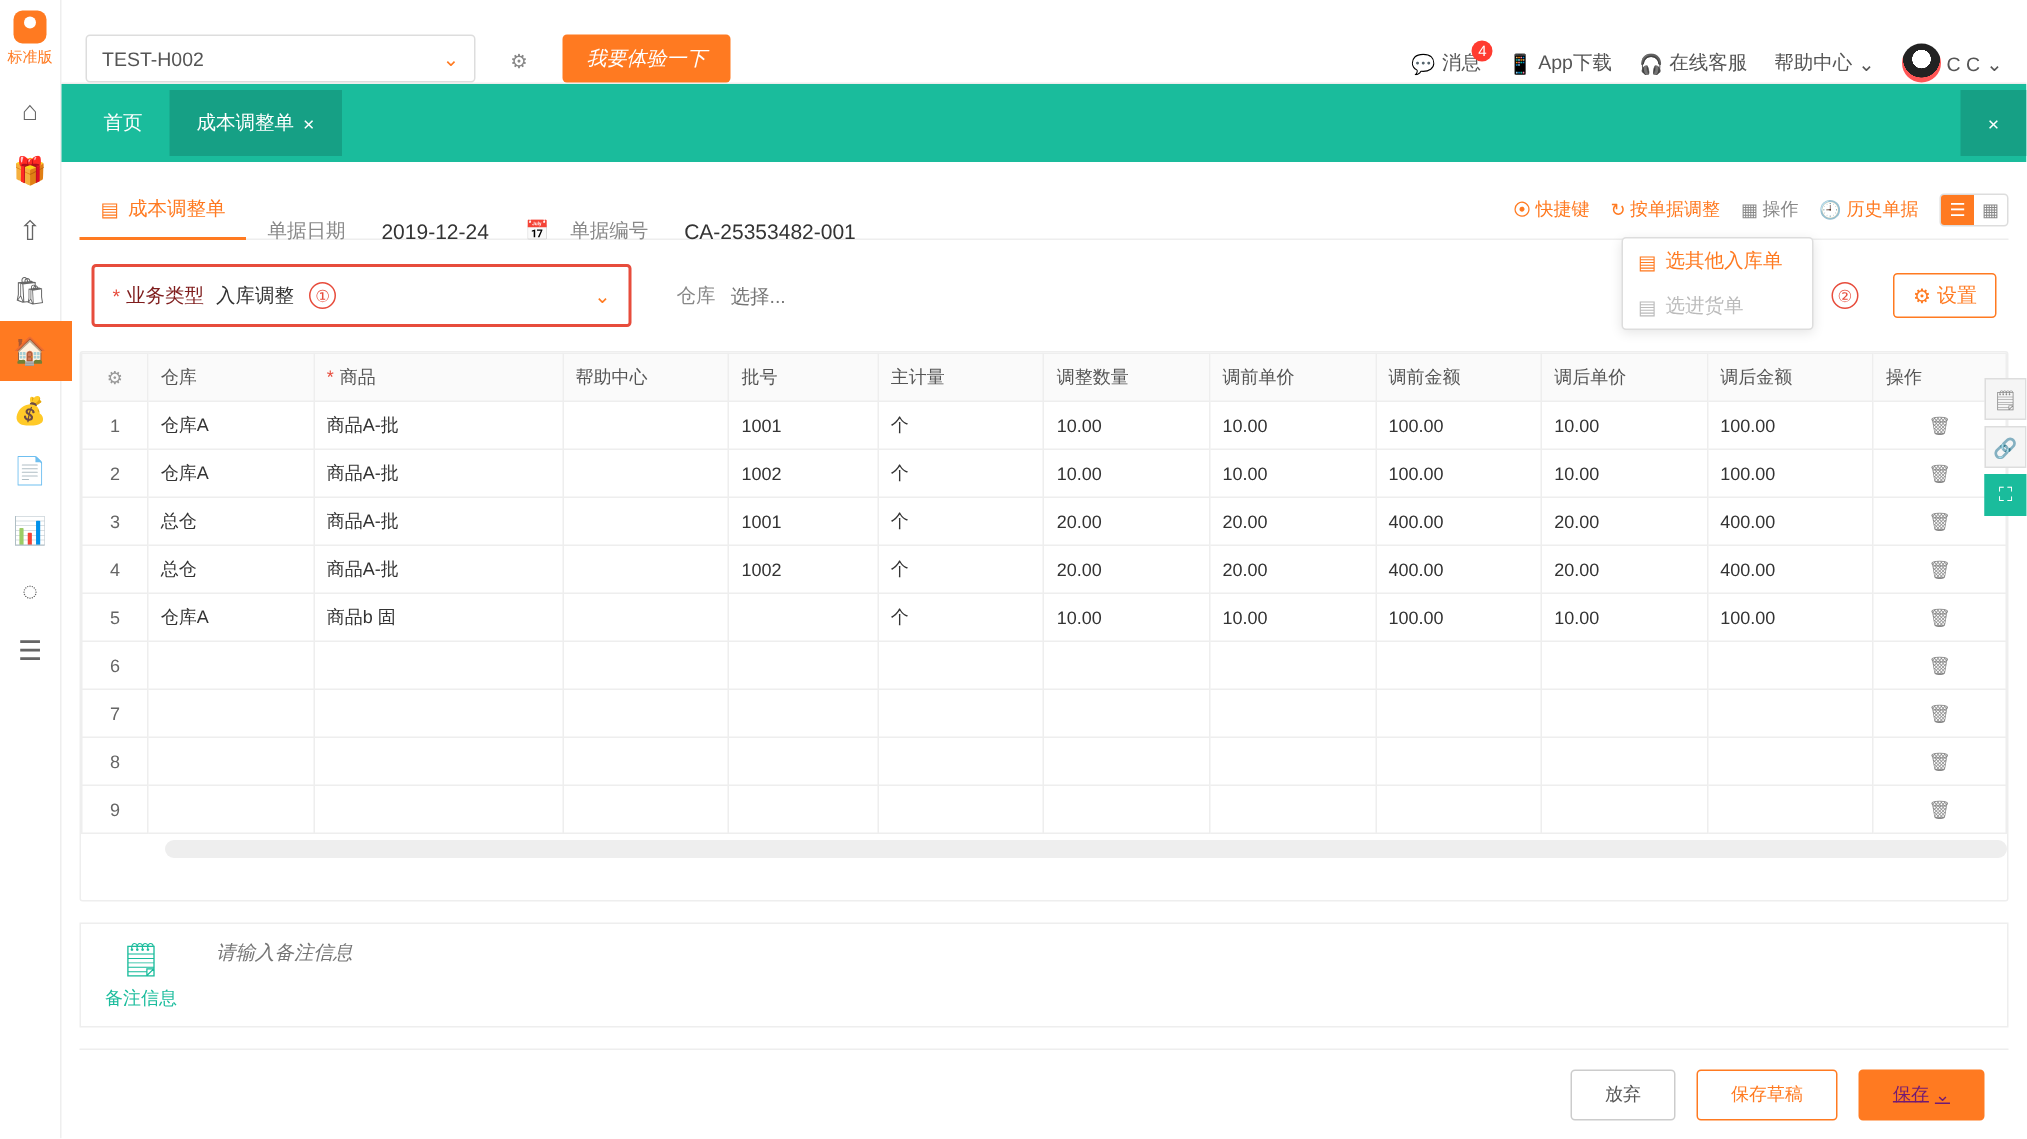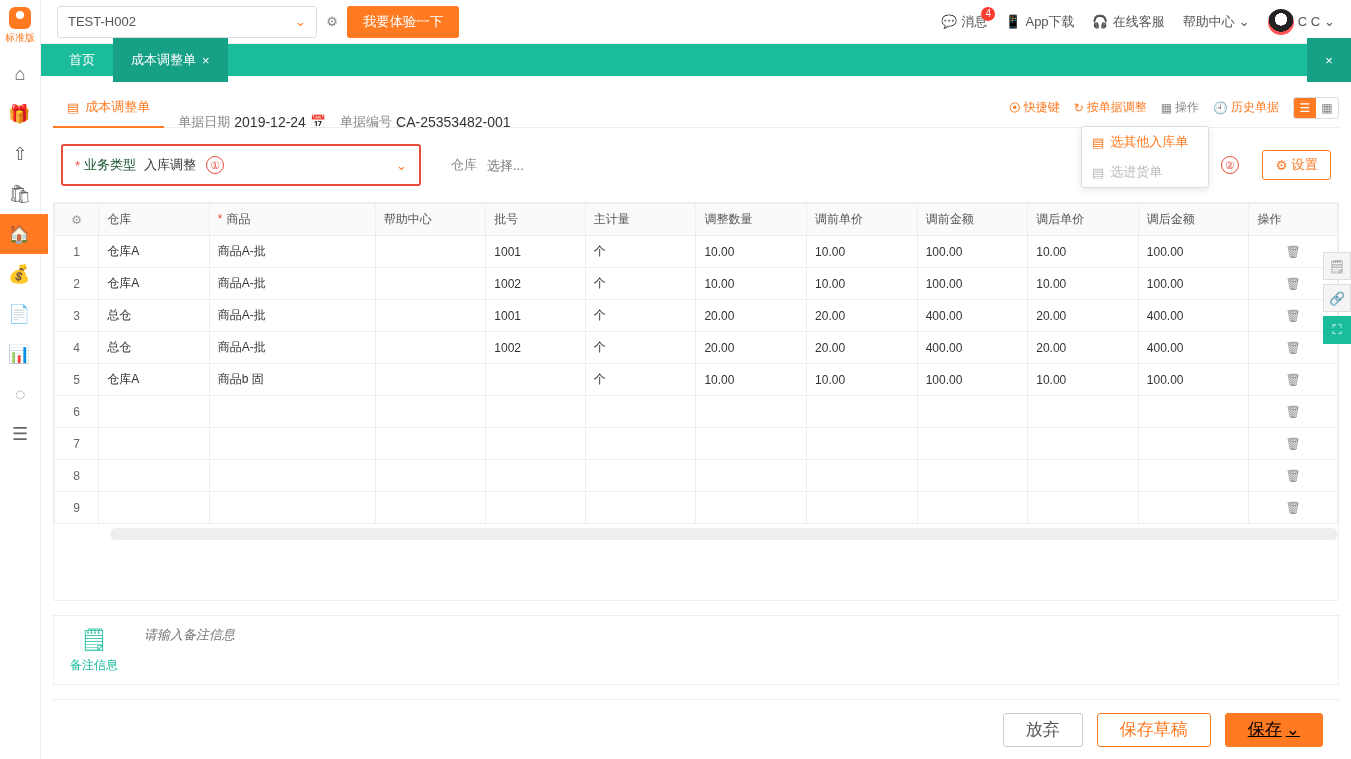--- a/index.html
+++ b/index.html
@@ -6,52 +6,52 @@
 body { font-family: "Microsoft YaHei", Arial, sans-serif; font-size: 13px; color: #333; background: #fff; }
 .app { display: flex; height: 759px; width: 1351px; }
 .sidebar { width: 41px; background: #fff; border-right: 1px solid #eee; display: flex; flex-direction: column; align-items: center; padding-top: 6px; }
 .logo { width: 40px; height: 40px; display:flex; flex-direction:column; align-items:center; justify-content:center; margin-bottom: 8px;}
 .logo-icon { width:22px; height:22px; background:#ff7a21; border-radius:6px; position:relative; }
 .logo-icon::after { content:""; position:absolute; width:8px; height:8px; background:#fff; border-radius:50%; top:4px; left:7px;}
 .logo-text { font-size:10px; color:#ff7a21; margin-top:2px;}
 .side-icon { width:56px; height:40px; display:flex; align-items:center; justify-content:center; color:#666; font-size:18px; cursor:pointer; }
 .side-icon.active { background:#ff7a21; color:#fff; }
 .main { flex:1; display:flex; flex-direction:column; position:relative; }
-.topbar { height:44px; display:flex; align-items:center; padding:0 16px; border-bottom:1px solid #eee; gap:0;}
+.topbar { height:56px; display:flex; align-items:flex-end; padding:0 16px; border-bottom:1px solid #eee; gap:14px;}
 .org-select { width:260px; height:32px; border:1px solid #ddd; border-radius:3px; display:flex; align-items:center; padding:0 10px; color:#555; position:relative;}
 .org-select .chev { margin-left:auto; color:#ff7a21;}
 .gear-btn { width:30px; height:30px; display:flex; align-items:center; justify-content:center; color:#888; cursor:pointer;}
-.try-btn { height:32px; background:#ff7a21; color:#fff; border:none; border-radius:3px; padding:0 16px; cursor:pointer;}
+.try-btn { height:32px; background:#ff7a21; color:#fff; border:none; border-radius:3px; padding:0 16px; cursor:pointer;font-style:italic;}
 .top-right { margin-left:auto; display:flex; align-items:center; gap:18px; color:#555;}
 .tr-item { display:flex; align-items:center; gap:4px; cursor:pointer; position:relative;}
 .badge { position:absolute; top:-6px; right:-8px; background:#ff3b30; color:#fff; font-size:10px; width:14px; height:14px; border-radius:50%; display:flex; align-items:center; justify-content:center;}
 .avatar { width:26px; height:26px; border-radius:50%; background: radial-gradient(circle at 50% 40%, #fff 0 30%, #222 31% 60%, #f55 61% 100%);}
-.tabbar { height:32px; background:#1abc9c; display:flex; align-items:center; padding-left:10px; position:relative;}
+.tabbar { height:52px; background:#1abc9c; display:flex; align-items:center; padding-left:10px; position:relative;}
 .tabbar .tab { height:44px; display:flex; align-items:center; padding:0 18px; color:#fff; cursor:pointer; gap:6px;}
 .tabbar .tab.home { }
 .tabbar .tab.active { background:#16a085; }
 .tabbar .close-tab { margin-left:auto; width:44px; height:44px; display:flex; align-items:center; justify-content:center; color:#fff; background:#16a085; cursor:pointer;}
 .content { flex:1; padding:12px 12px 0 12px; overflow:hidden; display:flex; flex-direction:column;}
 .doc-head { display:flex; align-items:center; gap:14px; border-bottom:1px solid #eee; height:40px;}
 .doc-tab { height:40px; display:flex; align-items:center; gap:6px; padding:0 14px; color:#ff7a21; border-bottom:2px solid #ff7a21; margin-bottom:-1px;}
 .doc-tab .ic { color:#ff7a21;}
-.meta { display:flex; align-items:center; gap:4px; color:#555;margin-top:28px;}
+.meta { display:flex; align-items:center; gap:24px; color:#555;margin-top:28px;}
 .meta .lbl { color:#888;}
 .meta .val { color:#333; font-size:14px;}
 .cal-ic { color:#ff7a21;}
 .head-actions { margin-left:auto; display:flex; align-items:center; gap:14px; color:#ff7a21; font-size:12px;}
 .head-actions .ha { display:flex; align-items:center; gap:3px; cursor:pointer;}
 .head-actions .ha.gray { color:#888;}
 .view-toggle { display:flex; border:1px solid #ddd; border-radius:3px; overflow:hidden;}
 .view-toggle .vt { width:22px; height:20px; display:flex; align-items:center; justify-content:center; color:#888;}
 .view-toggle .vt.active { background:#ff7a21; color:#fff;}
 .filter-row { display:flex; align-items:center; padding:16px 8px; gap:30px; position:relative;}
 .biz-box { width:360px; height:42px; border:2px solid #e74c3c; border-radius:3px; display:flex; align-items:center; padding:0 12px; position:relative;}
 .req { color:#e74c3c; margin-right:4px;}
-.biz-label { color:#14532d;}
+.biz-label { color:#7f1d1d;}
 .biz-val { margin-left:8px; color:#333;}
 .biz-chev { margin-left:auto; color:#ff7a21;}
 .circ-num { width:18px; height:18px; border:1.5px solid #e74c3c; border-radius:50%; color:#e74c3c; font-size:11px; display:flex; align-items:center; justify-content:center; margin-left:10px;}
 .wh-box { display:flex; align-items:center; gap:10px; color:#888;}
 .wh-box input { border:none; outline:none; font-size:13px; width:200px; color:#888;}
 .dropdown-popup { position:absolute; right:130px; top:-2px; width:128px; background:#fff; border:1px solid #ddd; border-radius:3px; box-shadow:0 2px 8px rgba(0,0,0,0.1); z-index:5;}
 .dd-item { height:30px; display:flex; align-items:center; gap:6px; padding:0 10px; cursor:pointer; color:#ff7a21;}
 .dd-item.disabled { color:#bbb;}
 .circ2 { position:absolute; right:100px; top:28px; width:18px; height:18px; border:1.5px solid #e74c3c; border-radius:50%; color:#e74c3c; font-size:11px; display:flex; align-items:center; justify-content:center;}
 .settings-btn { margin-left:auto; height:30px; border:1px solid #ff7a21; color:#ff7a21; background:#fff; border-radius:3px; padding:0 12px; display:flex; align-items:center; gap:4px; cursor:pointer;}
@@ -63,24 +63,24 @@
 .tbl td.op { text-align:center; color:#888; cursor:pointer;}
 .col-gear { width:40px; text-align:center;}
 .col-wh{width:100px}.col-prod{width:150px}.col-spec{width:100px}.col-batch{width:90px}.col-unit{width:100px}.col-qty{width:100px}.col-up{width:100px}.col-amt{width:100px}.col-up2{width:100px}.col-amt2{width:100px}.col-op{width:80px}
 .th-gear-ic{color:#999;display:block;text-align:center;}
 .hscroll{height:12px;background:#eee;margin:4px 0 0 56px;border-radius:6px;position:relative;}
 .remark-row{display:flex;align-items:stretch;border:1px solid #eee;margin-top:14px;height:70px;}
 .remark-label{width:80px;display:flex;flex-direction:column;align-items:center;justify-content:center;color:#1abc9c;font-size:12px;gap:4px;}
 .remark-ic{color:#1abc9c;font-size:22px;}
 .remark-input{flex:1;border:none;outline:none;padding:10px;font-size:13px;color:#888;resize:none;font-style:italic;}
 .footer{height:60px;border-top:1px solid #eee;margin-top:14px;display:flex;align-items:center;justify-content:flex-end;gap:14px;padding:0 16px;}
-.btn{height:34px;padding:0 22px;border-radius:3px;cursor:pointer;font-size:17px;display:flex;align-items:center;gap:4px;}
+.btn{height:34px;padding:0 22px;border-radius:3px;cursor:pointer;font-size:12px;display:flex;align-items:center;gap:4px;}
 .btn-ghost{background:#fff;border:1px solid #ccc;color:#555;}
 .btn-outline{background:#fff;border:1px solid #ff7a21;color:#ff7a21;}
-.btn-primary{background:#ff7a21;border:1px solid #ff7a21;color:#000000;text-decoration:underline;}
+.btn-primary{background:#ff7a21;border:1px solid #ff7a21;color:#701a75;text-decoration:underline;}
 .right-dock{position:absolute;right:0;top:252px;display:flex;flex-direction:column;gap:4px;}
 .dock-item{width:28px;height:28px;background:#f5f5f5;border:1px solid #ddd;display:flex;align-items:center;justify-content:center;color:#888;cursor:pointer;}
 .dock-item.active{background:#1abc9c;color:#fff;border-color:#1abc9c;}
 </style>
 </head>
 <body>
 
 <div class="app">
   <div class="sidebar">
     <div class="logo">

